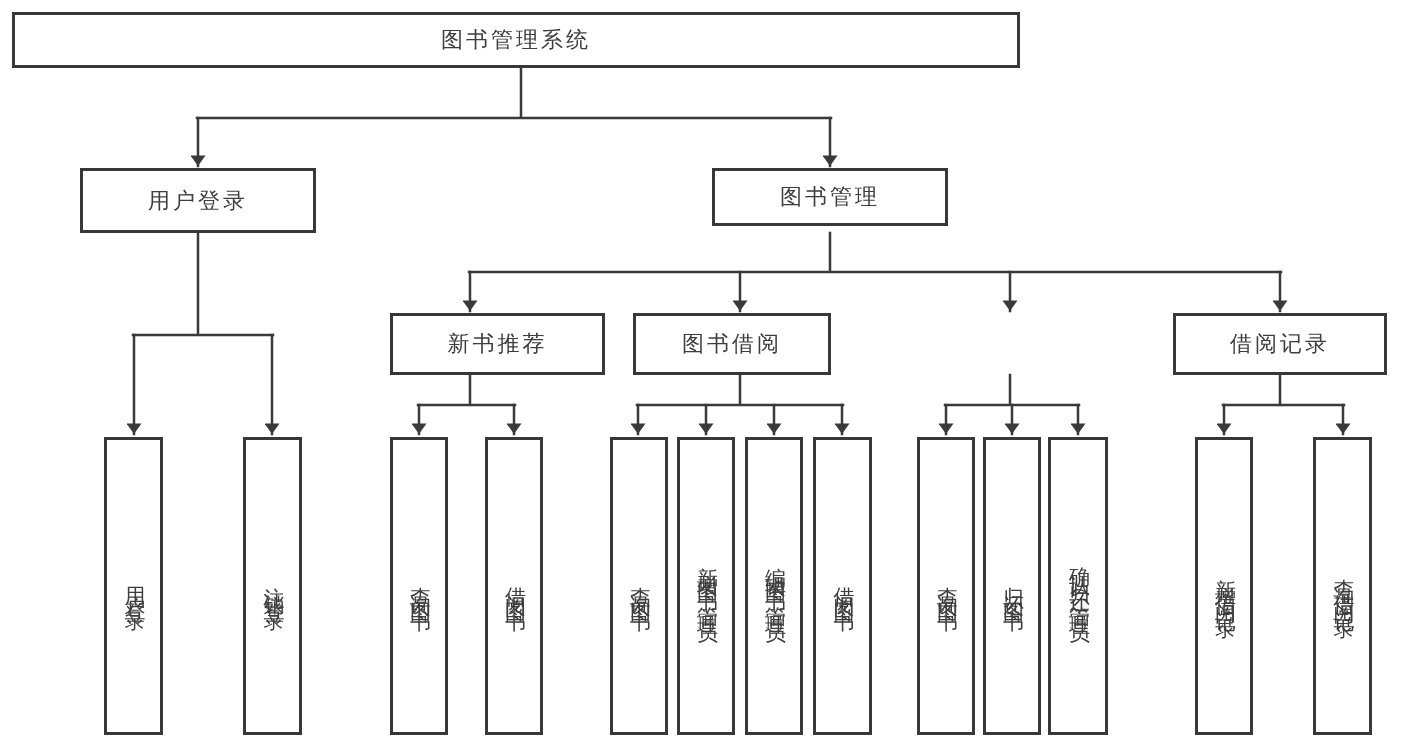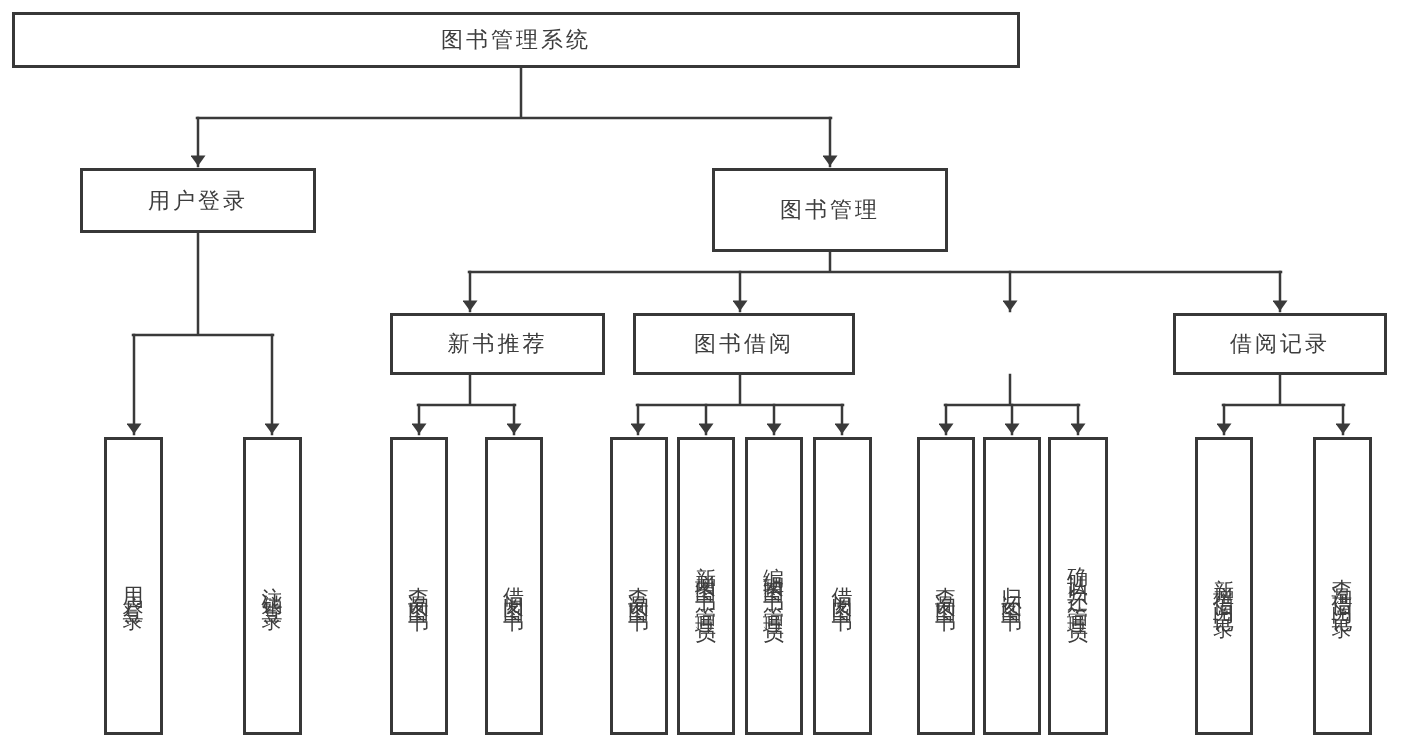--- a/index.html
+++ b/index.html
@@ -1,21 +1,21 @@
 <!DOCTYPE html>
 <html><head>
 <meta charset="utf-8">
 <style>
   html, body { margin: 0; padding: 0; background: #ffffff; }
   #canvas {
     position: relative;
     width: 1405px;
     height: 747px;
     background: #ffffff;
-    font-family: Liberation Sans, sans-serif;
+    font-family: Liberation Mono, monospace;
     overflow: hidden;
   }
   #wires {
     position: absolute;
     left: 0; top: 0;
     width: 1405px; height: 747px;
     pointer-events: none;
   }
   .box {
     position: absolute;
@@ -97,24 +97,24 @@
       <line x1="1012" y1="405" x2="1012" y2="434" marker-end="url(#arw)"></line>
       <line x1="1078" y1="405" x2="1078" y2="434" marker-end="url(#arw)"></line>
       <line x1="1224" y1="405" x2="1224" y2="434" marker-end="url(#arw)"></line>
       <line x1="1343" y1="405" x2="1343" y2="434" marker-end="url(#arw)"></line>
     </g>
   </svg>
 
   <div class="box" style="left:12px; top:12px; width:1008px; height:56px;">图书管理系统</div>
 
   <div class="box" style="left:80px; top:168px; width:236px; height:65px;">用户登录</div>
-  <div class="box" style="left:712px; top:168px; width:236px; height:84px;">图书管理</div>
+  <div class="box" style="left:712px; top:168px; width:236px; height:58px;">图书管理</div>
 
   <div class="box" style="left:362px; top:313px; width:215px; height:62px;margin-left:28px;">新书推荐</div>
-  <div class="box" style="left:633px; top:313px; width:222px; height:62px;">图书借阅</div>
+  <div class="box" style="left:633px; top:313px; width:198px; height:62px;">图书借阅</div>
   <div class="box" style="left:1173px; top:313px; width:214px; height:62px;">借阅记录</div>
 
   <div class="leaf" style="left:104px; top:437px; width:59px; height:298px;">
     <span class="vtext">用户登录</span>
   </div>
   <div class="leaf" style="left:243px; top:437px; width:59px; height:298px;">
     <span class="vtext">注销登录</span>
   </div>
 
   <div class="leaf" style="left:390px; top:437px; width:58px; height:298px;">

